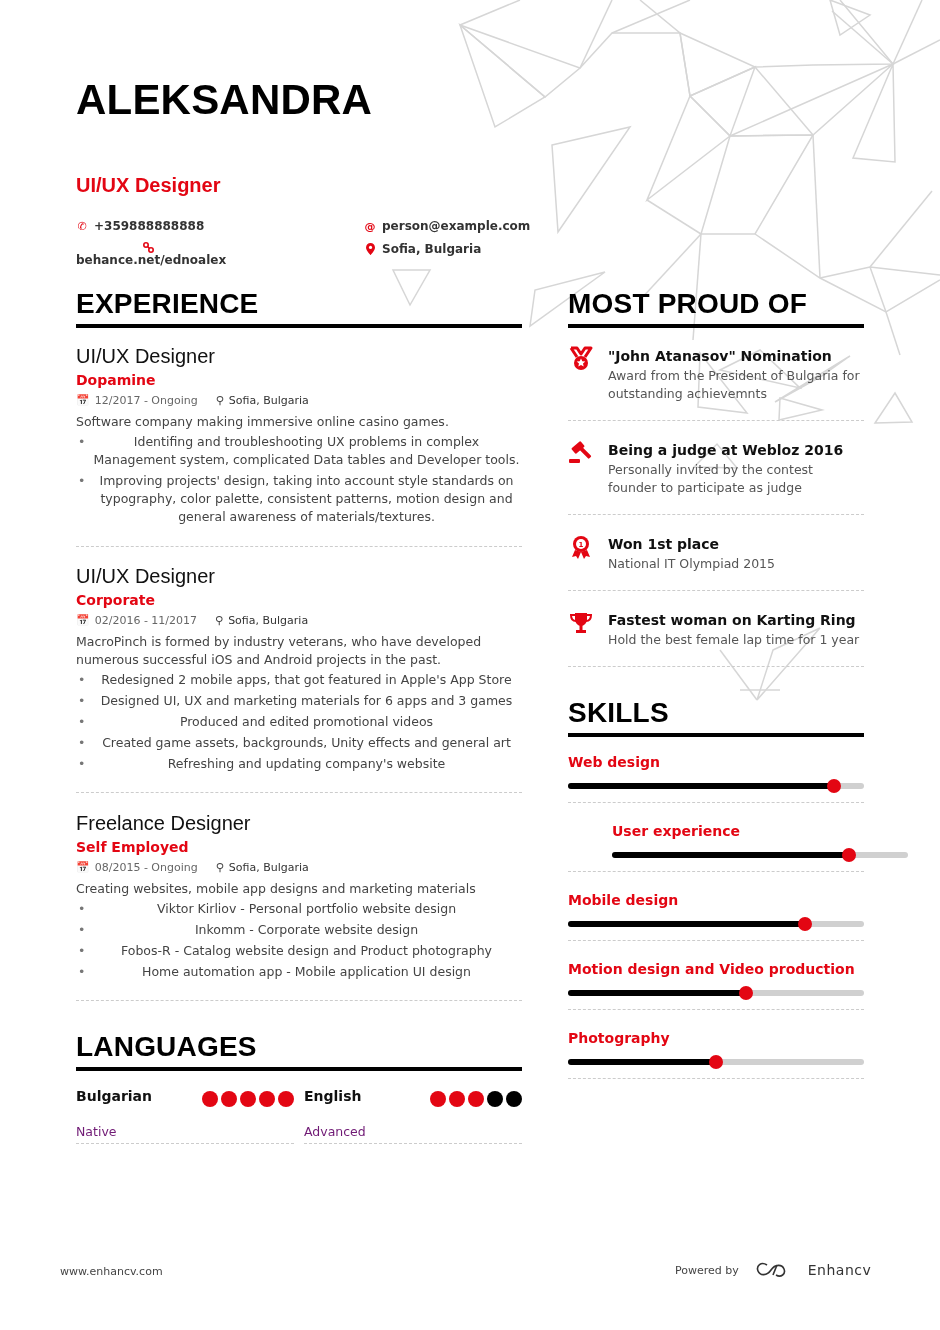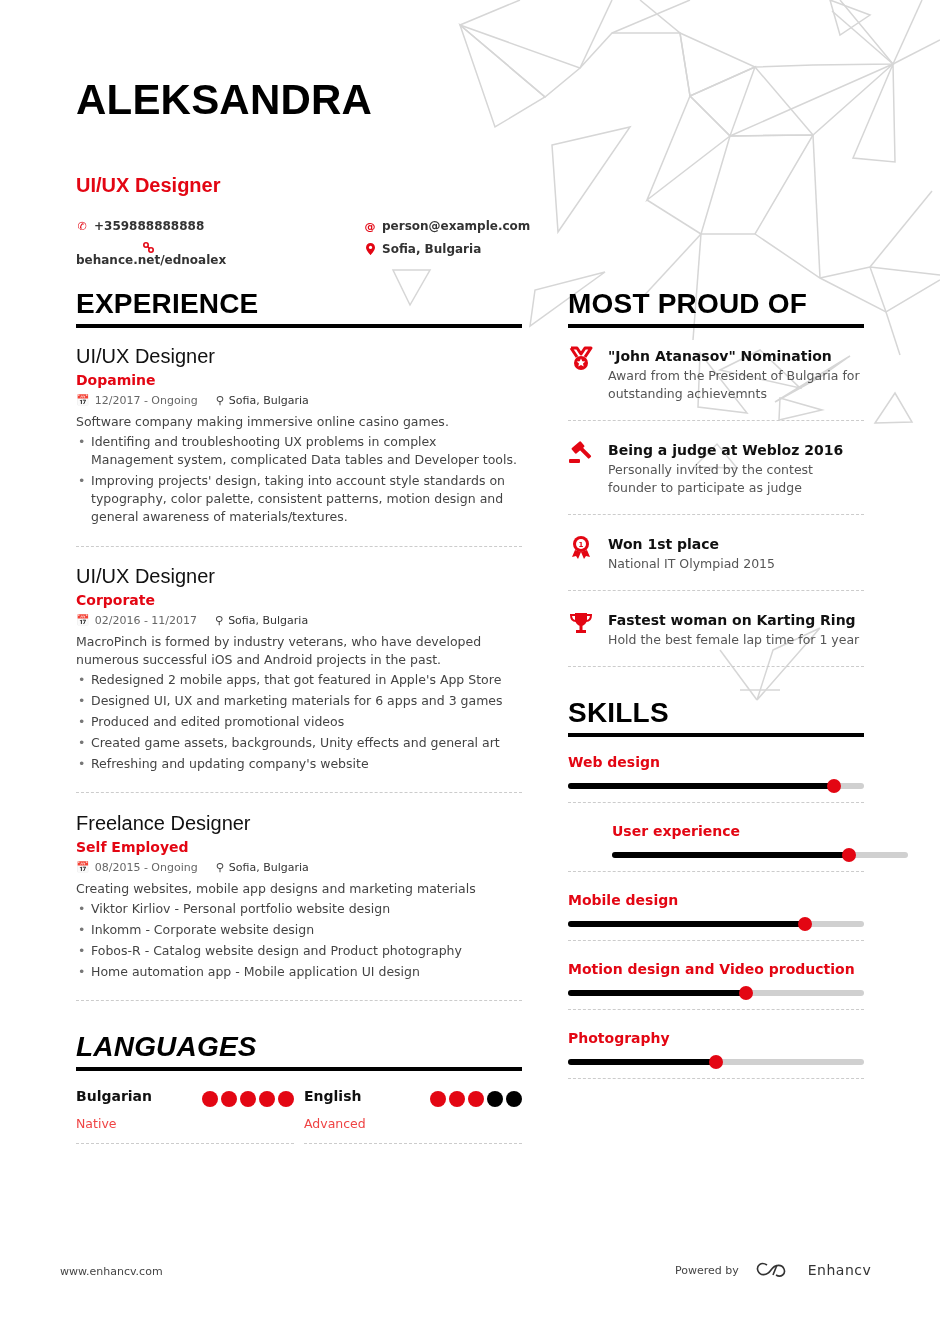--- a/index.html
+++ b/index.html
@@ -17,28 +17,28 @@
   .section-rule { position: absolute; height: 4px; background: #000; }
 
   .job { position: absolute; left: 76px; width: 446px; }
   .job-title { font-family: "Liberation Sans", sans-serif; font-size: 20px; color: #111; line-height: 24px; }
   .company { font-weight: 700; color: #e30613; font-size: 14px; margin-top: 2px; line-height: 20px; }
   .meta { display: flex; align-items: center; font-size: 11px; color: #666; margin-top: 3px; line-height: 16px; }
   .meta .cal { color: #888; margin-right: 5px; font-size: 11px; }
   .meta .pin { color: #444; margin: 0 5px 0 18px; font-size: 11px; }
   .meta .loc { color: #333; }
   .job-desc { font-size: 12.5px; color: #444; margin-top: 4px; line-height: 18px; }
-  .bullets { list-style: none; margin-top: 2px; }
+  .bullets { list-style: none; margin-top: 2px; text-align: center; }
   .bullets li { position: relative; padding-left: 15px; font-size: 12.5px; color: #444; line-height: 18px; margin-bottom: 3px; }
   .bullets li::before { content: "•"; position: absolute; left: 2px; top: 0; color: #777; }
   .dash { position: absolute; height: 0; border-top: 1px dashed #ccc; }
 
   .lang { position: absolute; width: 218px; }
   .lang-name { font-weight: 700; font-size: 14px; color: #111; }
-  .lang-level { font-size: 12.5px; color: #ef4444; margin-top: 12px; }
+  .lang-level { font-size: 12.5px; color: #701a75; margin-top: 20px; }
   .dots { position: absolute; right: 0; top: 3px; display: flex; gap: 3px; }
   .dot { width: 16px; height: 16px; border-radius: 50%; background: #000; }
   .dot.on { background: #e30613; }
 
   .proud { position: absolute; left: 568px; width: 296px; }
   .proud-icon { position: absolute; left: 0; top: 0; width: 28px; height: 24px; color: #e30613; }
   .proud-title { margin-left: 40px; font-weight: 700; font-size: 14px; color: #111; line-height: 20px; }
   .proud-desc { margin-left: 40px; font-size: 12.5px; color: #555; line-height: 18px; margin-top: 1px; }
 
   .skill { position: absolute; left: 568px; width: 296px; }
@@ -184,21 +184,21 @@
     <div class="job-desc">Creating websites, mobile app designs and marketing materials</div>
     <ul class="bullets">
       <li>Viktor Kirliov - Personal portfolio website design</li>
       <li>Inkomm - Corporate website design</li>
       <li>Fobos-R - Catalog website design and Product photography</li>
       <li>Home automation app - Mobile application UI design</li>
     </ul>
   </div>
   <div class="dash" style="left:76px; top:1000px; width:446px;"></div>
 
-  <div class="section-title" style="left:76px; top:1031px;font-style:italic;">LANGUAGES</div>
+  <div class="section-title" style="left:76px; top:1031px;">LANGUAGES</div>
   <div class="section-rule" style="left:76px; top:1067px; width:446px;"></div>
 
   <div class="lang" style="left:76px; top:1088px;">
     <div class="lang-name">Bulgarian</div>
     <div class="lang-level">Native</div>
     <div class="dots">
       <span class="dot on"></span>
       <span class="dot on"></span>
       <span class="dot on"></span>
       <span class="dot on"></span>

